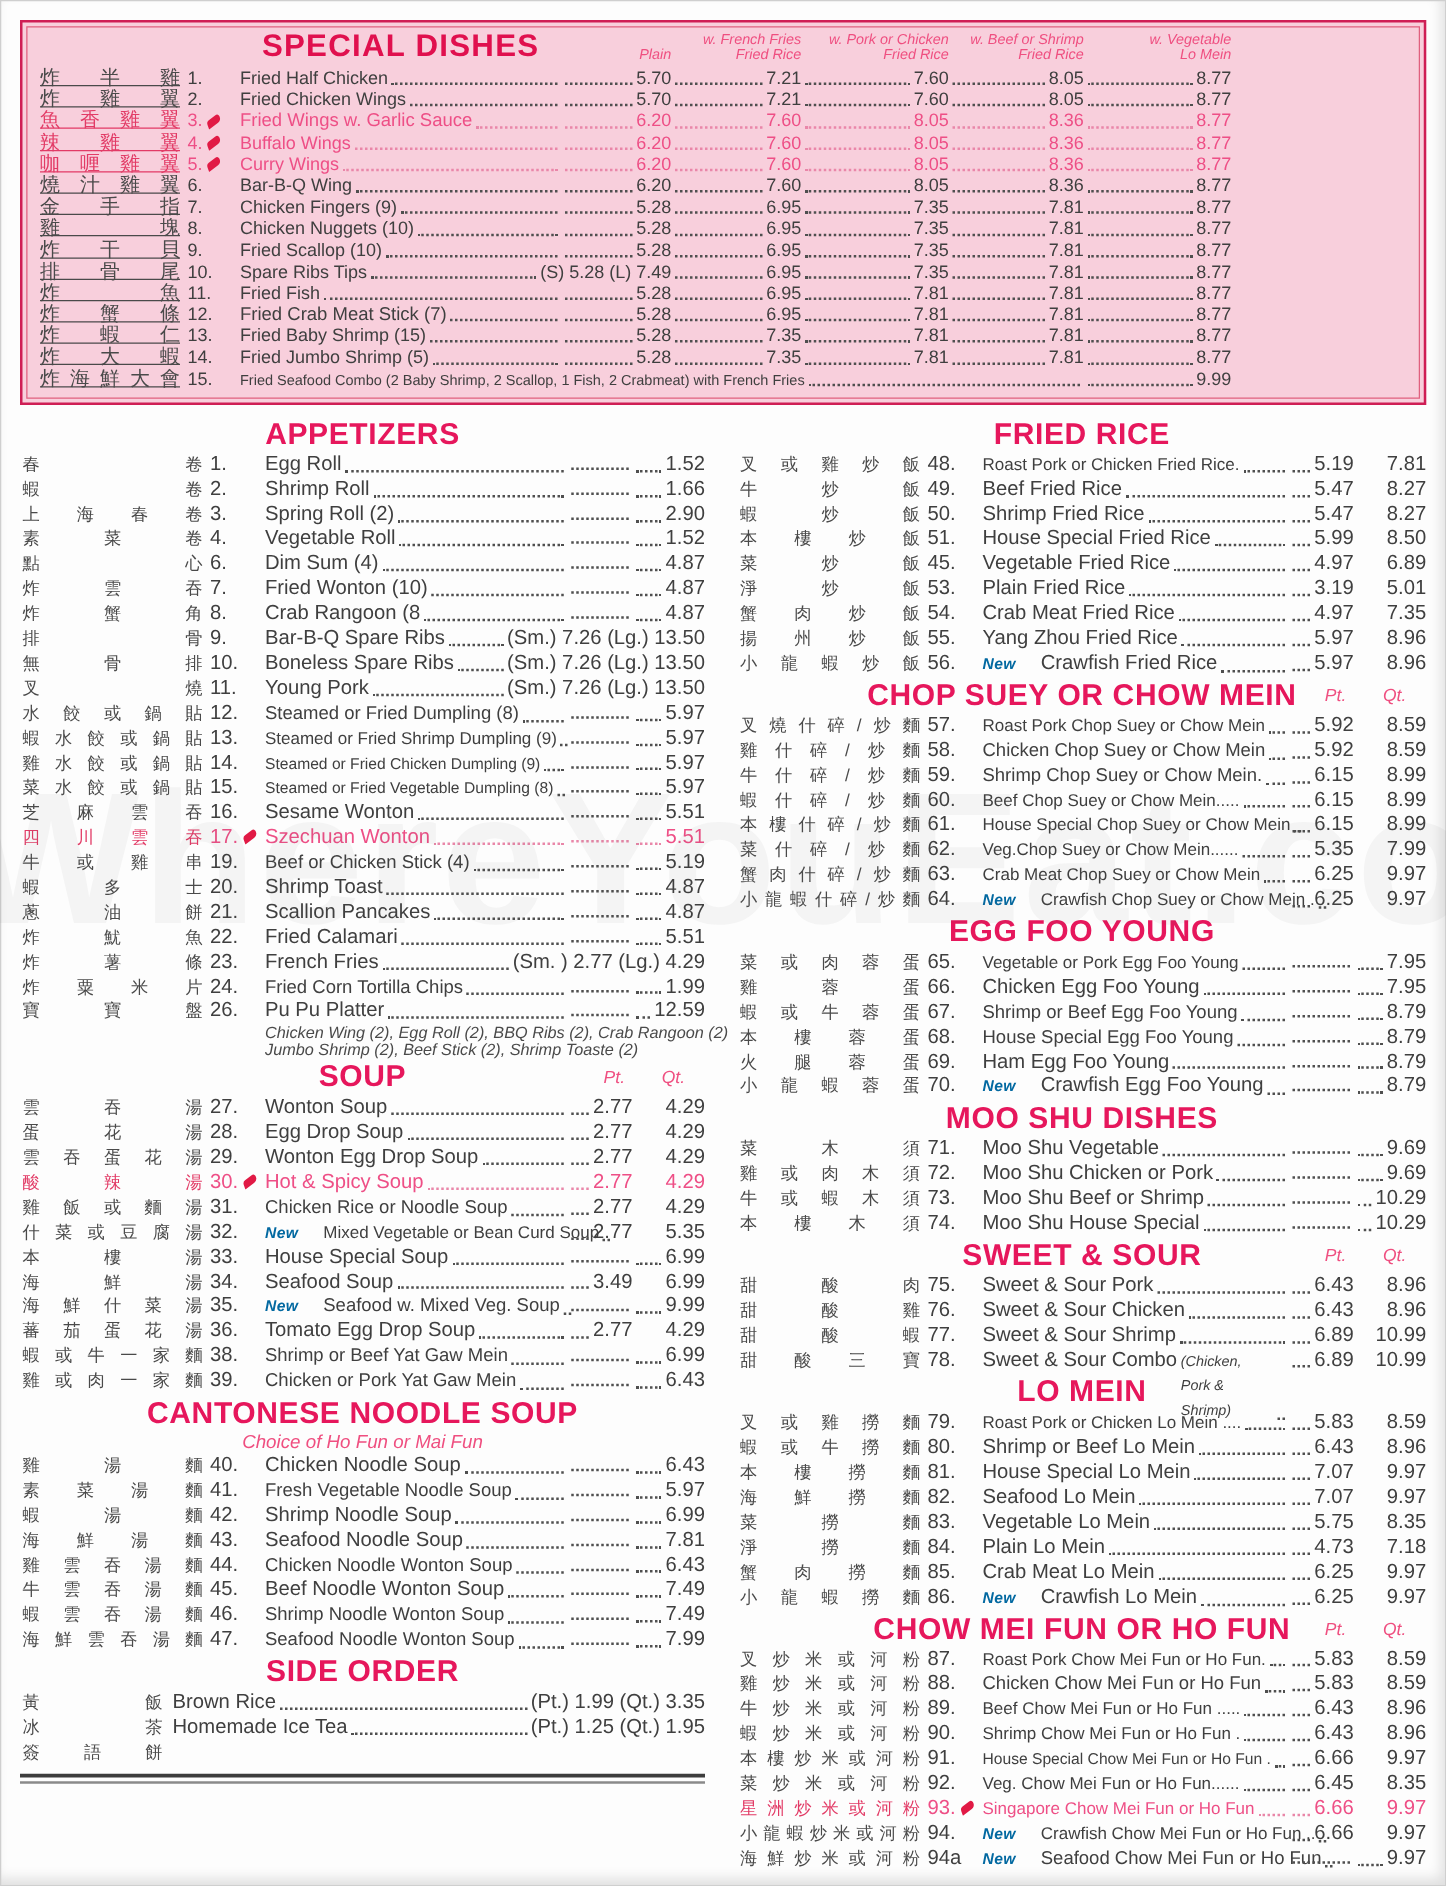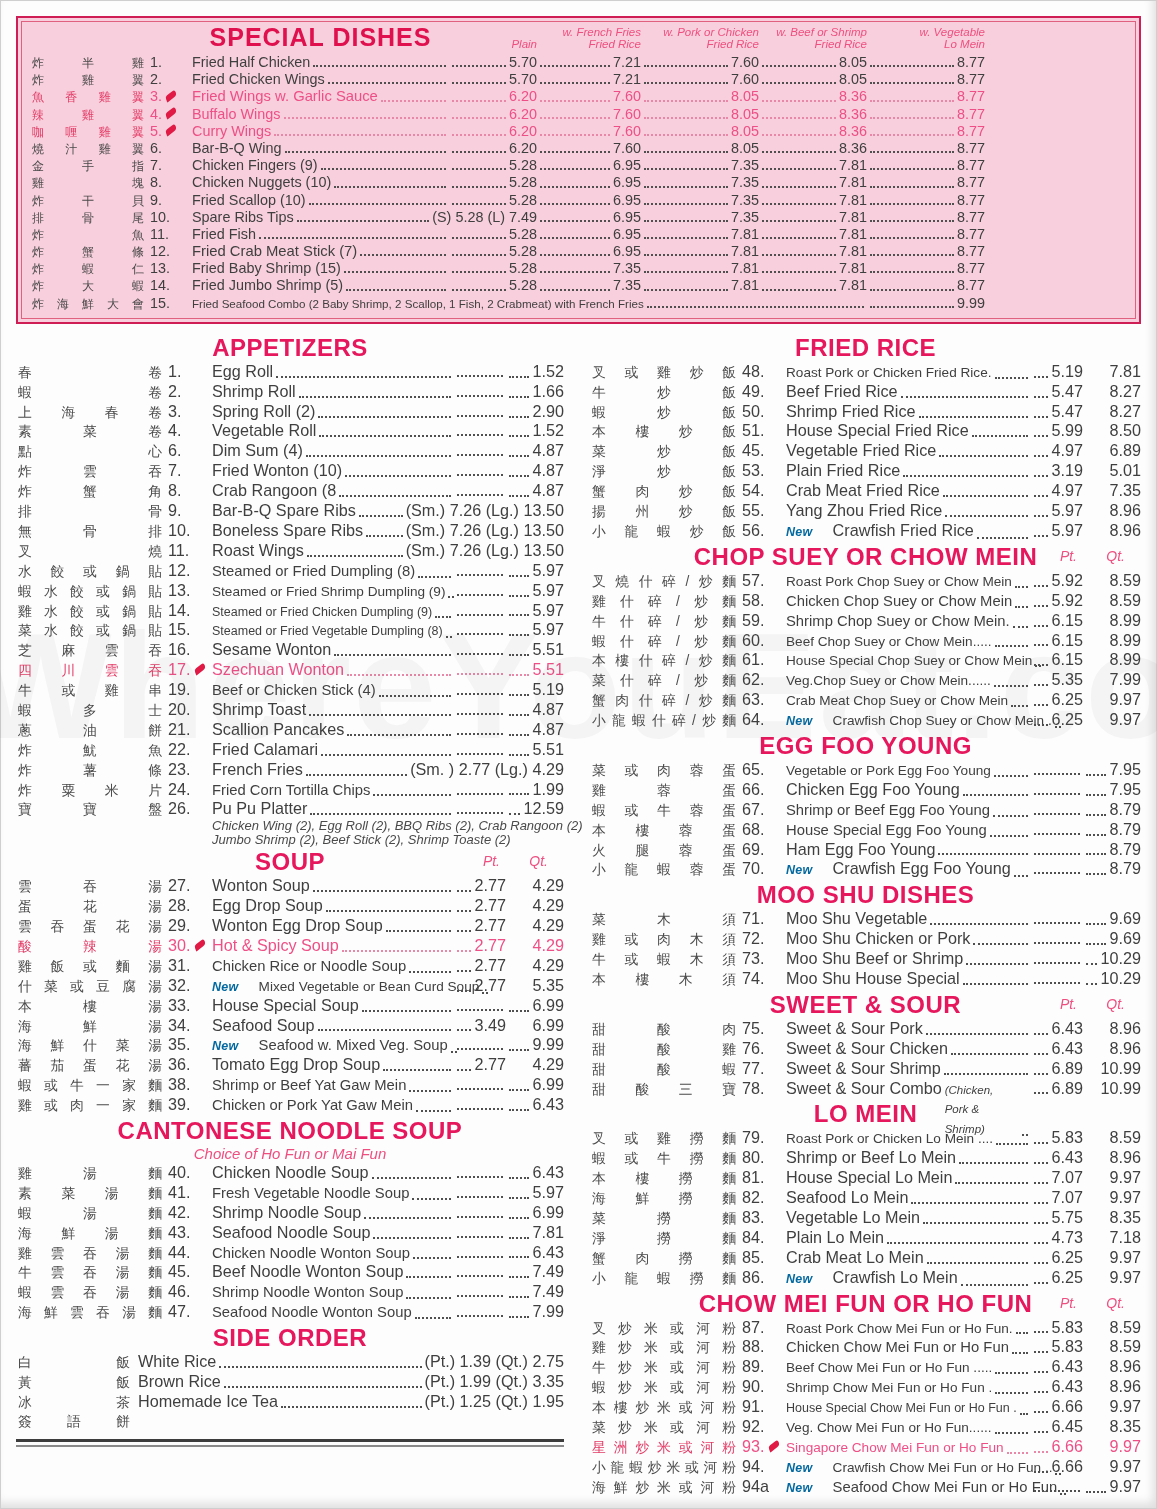--- a/index.html
+++ b/index.html
@@ -9,21 +9,21 @@
   .watermark{position:absolute;top:600px;left:-30px;width:1250px;font-size:150px;font-weight:bold;
         color:rgba(90,90,90,0.055);white-space:nowrap;letter-spacing:2px;pointer-events:none;z-index:5;}
   
   .special{position:relative;margin:16px 16px 0 16px;background:#f8cfdc;border:2px solid #cf1e55;padding:4px 12px 10px 12px;}
   .special:before{content:'';position:absolute;inset:3px;border:1px solid #e0607f;pointer-events:none;}
   .sgrid{display:grid;grid-template-columns:118px 44px minmax(0,1fr) 88px 104px 118px 108px 118px 142px;align-items:baseline;}
   .shead{margin-bottom:2px;align-items:end;}
   .sp-title{grid-column:3;text-align:center;color:#e0104e;font-weight:bold;font-size:25px;letter-spacing:1px;line-height:30px;}
   .sp-colhead{font-size:11.5px;font-style:italic;color:#ef4f80;text-align:right;line-height:12px;padding-bottom:2px;}
   .srow{height:17.2px;line-height:17.2px;font-size:14.4px;}
-  .srow .cn{font-size:12px;color:#4a4a4a;}
+  .srow .cn{font-size:16px;color:#4a4a4a;text-decoration:underline;}
   
   .cn{display:inline-block;width:100%;text-align-last:justify;text-align:justify;overflow:hidden;white-space:nowrap;padding:0 4px 0 2px;box-sizing:border-box;color:#4a4a4a;}
   .num{display:flex;align-items:center;white-space:nowrap;padding-left:2px;}
   .ncell{display:flex;align-items:baseline;min-width:0;}
   .nm{white-space:nowrap;flex:0 0 auto;}
   .dotfill{flex:1 1 8px;min-width:6px;height:0;border-bottom:2px dotted #4f4f4f;align-self:flex-end;margin:0 3px 4px 3px;}
   .pc{display:flex;align-items:baseline;min-width:0;}
   .val{margin-left:auto;white-space:nowrap;}
   .tail{white-space:nowrap;flex:0 0 auto;}
   .spicy{display:inline-block;width:12px;height:6px;background:#e11a45;border-radius:7px 9px 9px 2px;
@@ -658,21 +658,21 @@
               <span class="dotfill"></span>
               <span class="tail">(Sm.) 7.26   (Lg.) 13.50</span>
             </span>
           </div>
           <div class="lrow">
             <span class="cn">叉燒</span>
             <span class="num">
               <span>11.</span>
             </span>
             <span class="ncell" style="grid-column: 3 / 6;">
-              <span class="nm">Roast Wings</span>
+              <span class="nm">Young Pork</span>
               <span class="dotfill"></span>
               <span class="tail">(Sm.) 7.26   (Lg.) 13.50</span>
             </span>
           </div>
           <div class="lrow">
             <span class="cn">水餃或鍋貼</span>
             <span class="num">
               <span>12.</span>
             </span>
             <span class="ncell">
@@ -1234,31 +1234,20 @@
               <span class="dotfill"></span>
             </span>
             <span class="pc">
               <span class="dotfill"></span>
               <span class="val">7.99</span>
             </span>
           </div>
         </div>
         <div class="side-sec">
           <div class="sec-title"><span>SIDE ORDER</span></div>
-          <div class="lrow">
-            <span class="cn">白飯</span>
-            <span class="num">
-              <span></span>
-            </span>
-            <span class="ncell" style="grid-column: 3 / 6;">
-              <span class="nm">White Rice</span>
-              <span class="dotfill"></span>
-              <span class="tail">(Pt.) 1.39   (Qt.) 2.75</span>
-            </span>
-          </div>
           <div class="lrow">
             <span class="cn">黃飯</span>
             <span class="num">
               <span></span>
             </span>
             <span class="ncell" style="grid-column: 3 / 6;">
               <span class="nm">Brown Rice</span>
               <span class="dotfill"></span>
               <span class="tail">(Pt.) 1.99   (Qt.) 3.35</span>
             </span>

